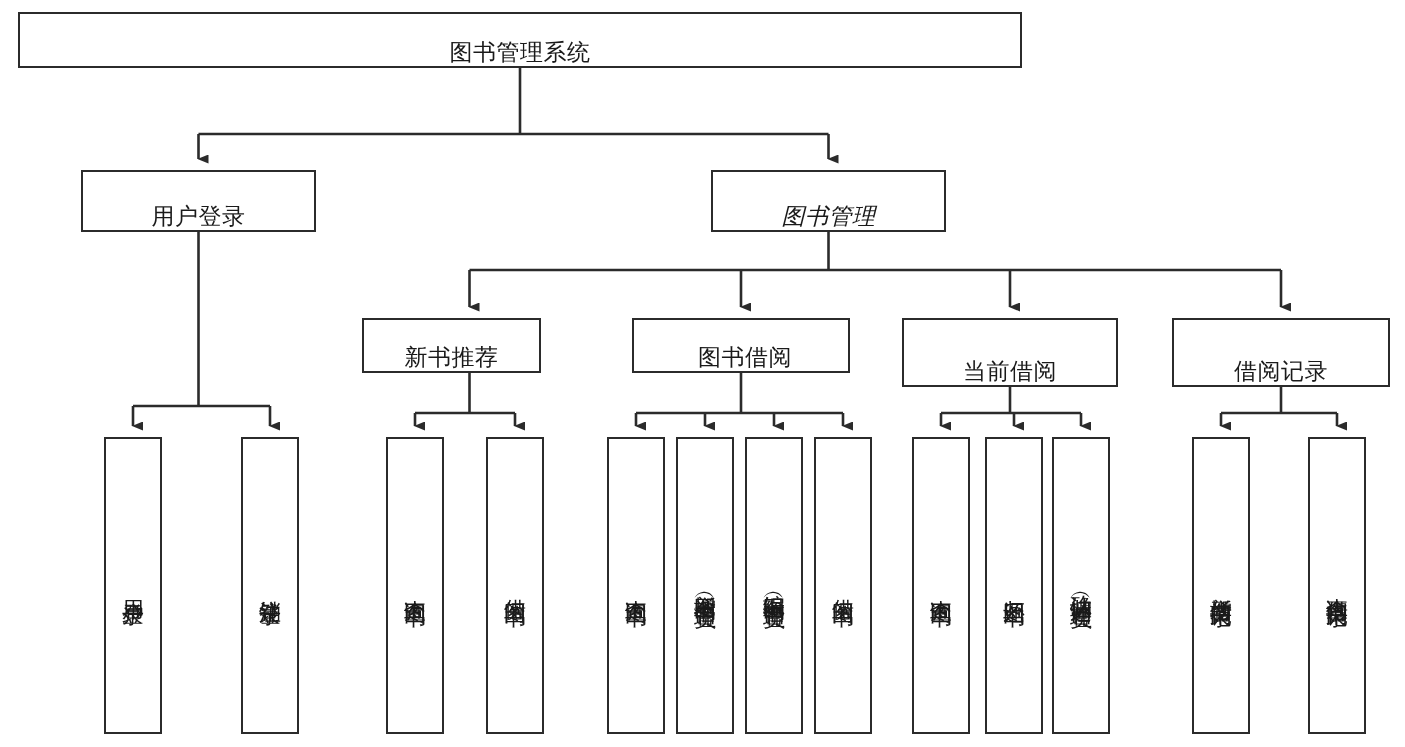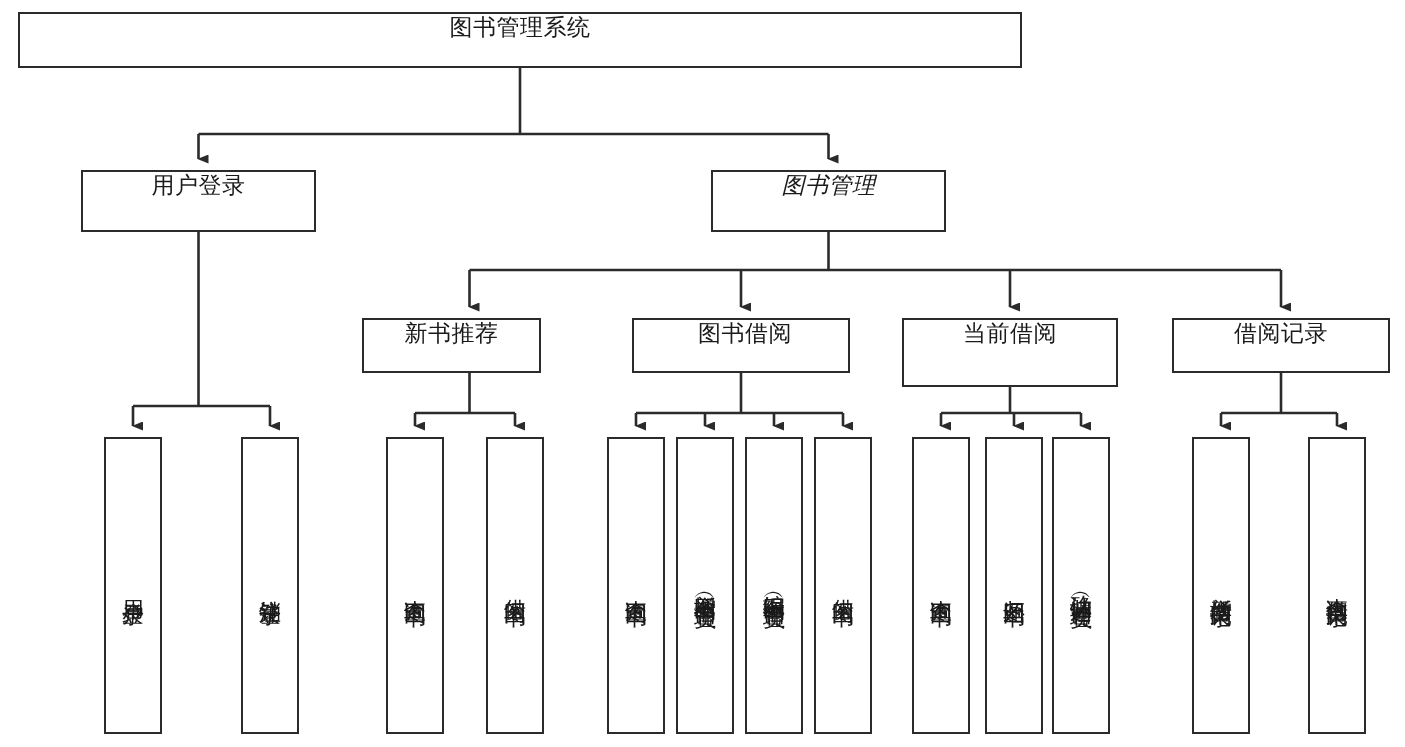--- a/index.html
+++ b/index.html
@@ -24,21 +24,21 @@
     width: 1405px;
     height: 747px;
     pointer-events: none;
   }
   .node {
     position: absolute;
     box-sizing: border-box;
     background: #ffffff;
     border: 2.5px solid #2b2b2b;
     display: flex;
-    align-items: flex-start;
+    align-items: flex-end;
     justify-content: center;
     color: #1a1a1a;
   }
   .node-label {
     display: block;
     text-align: center;
     line-height: 1.18;
     white-space: nowrap;
   }
   
@@ -133,21 +133,21 @@
   <div id="level3-container">
       <div class="node horiz" style="left: 362px; top: 318px; width: 179px; height: 55px;">
         <span class="node-label">新书推荐</span>
       </div>
       <div class="node horiz" style="left: 632px; top: 318px; width: 218px; height: 55px; padding-left: 8px;">
         <span class="node-label">图书借阅</span>
       </div>
       <div class="node horiz" style="left: 902px; top: 318px; width: 216px; height: 69px;">
         <span class="node-label">当前借阅</span>
       </div>
-      <div class="node horiz" style="left: 1172px; top: 318px; width: 218px; height: 55px;">
+      <div class="node horiz" style="left: 1172px; top: 318px; width: 218px; height: 69px;">
         <span class="node-label">借阅记录</span>
       </div>
     </div>
 
   <div id="leaf-container">
       <div class="node vert" style="left: 104px; top: 437px; width: 58px; height: 297px;">
         <span class="node-label">用户登录</span>
       </div>
       <div class="node vert" style="left: 241px; top: 437px; width: 58px; height: 297px;">
         <span class="node-label">注销登录</span>

